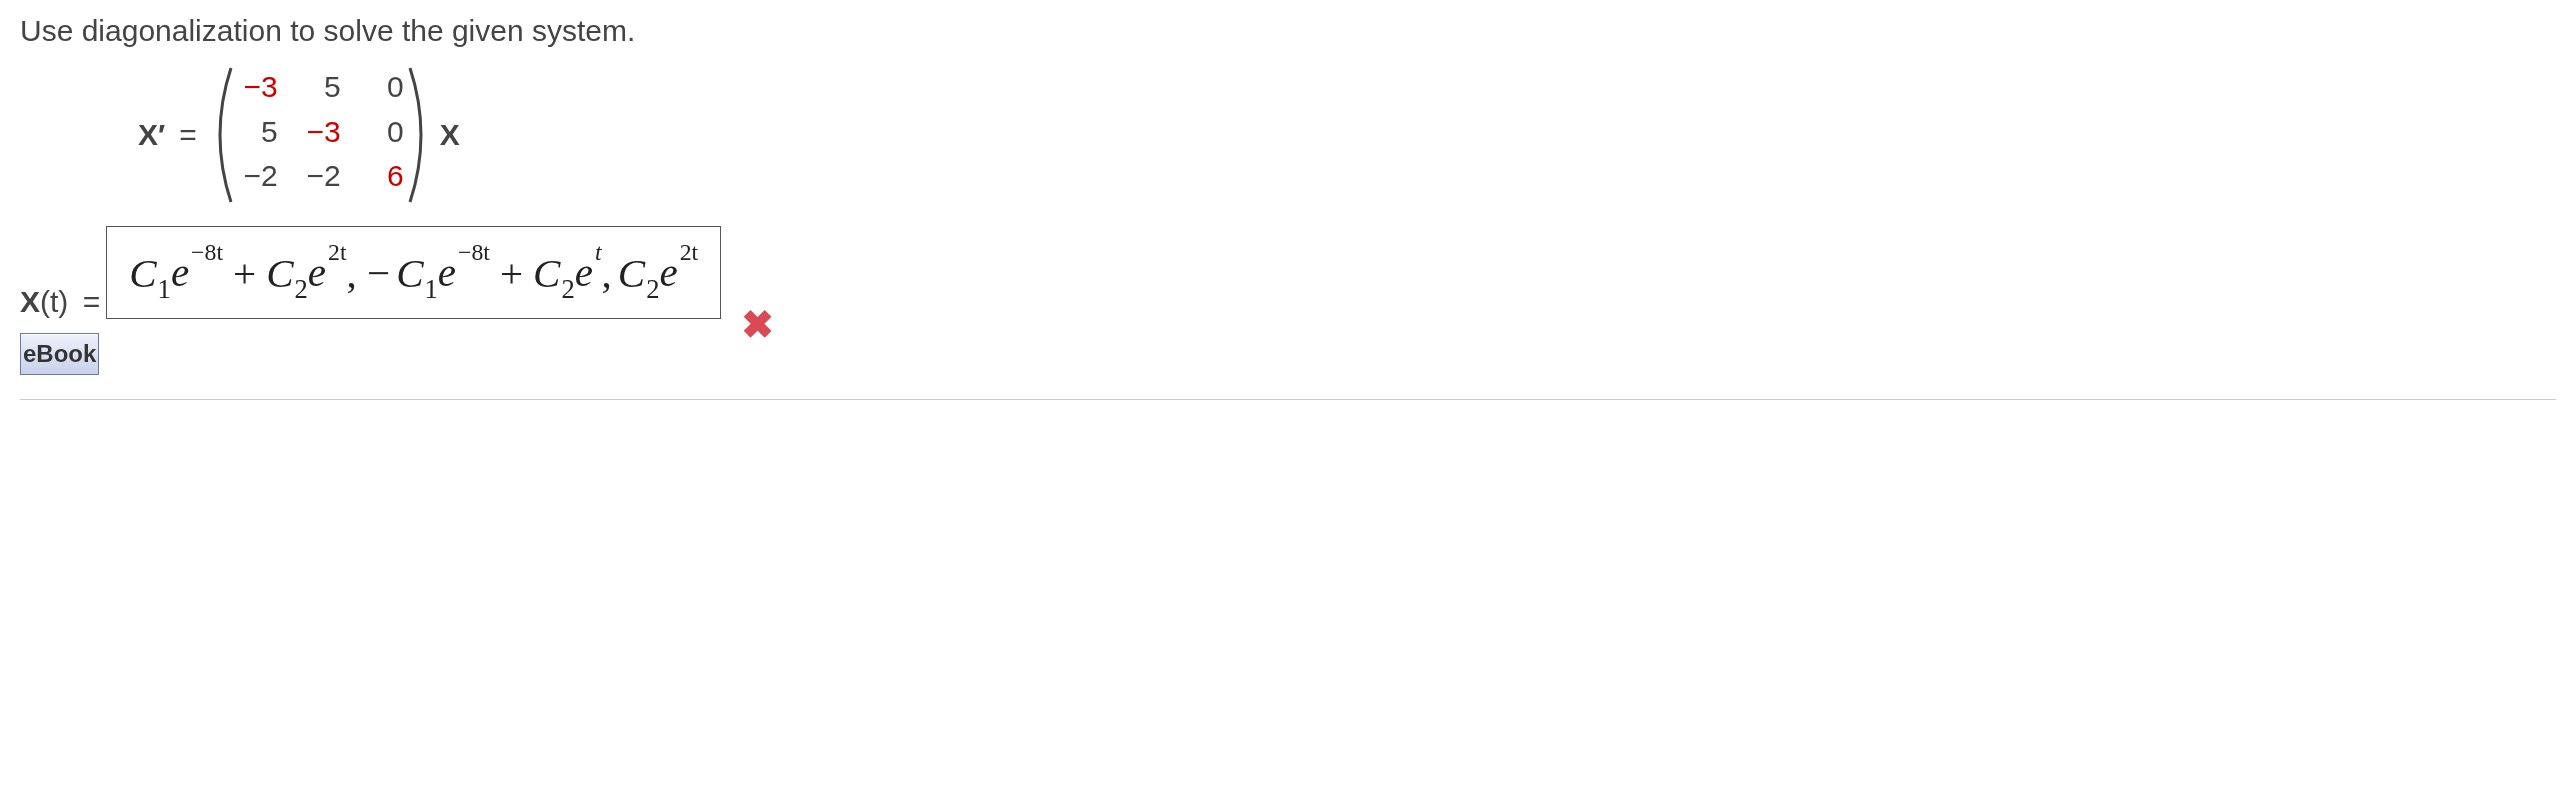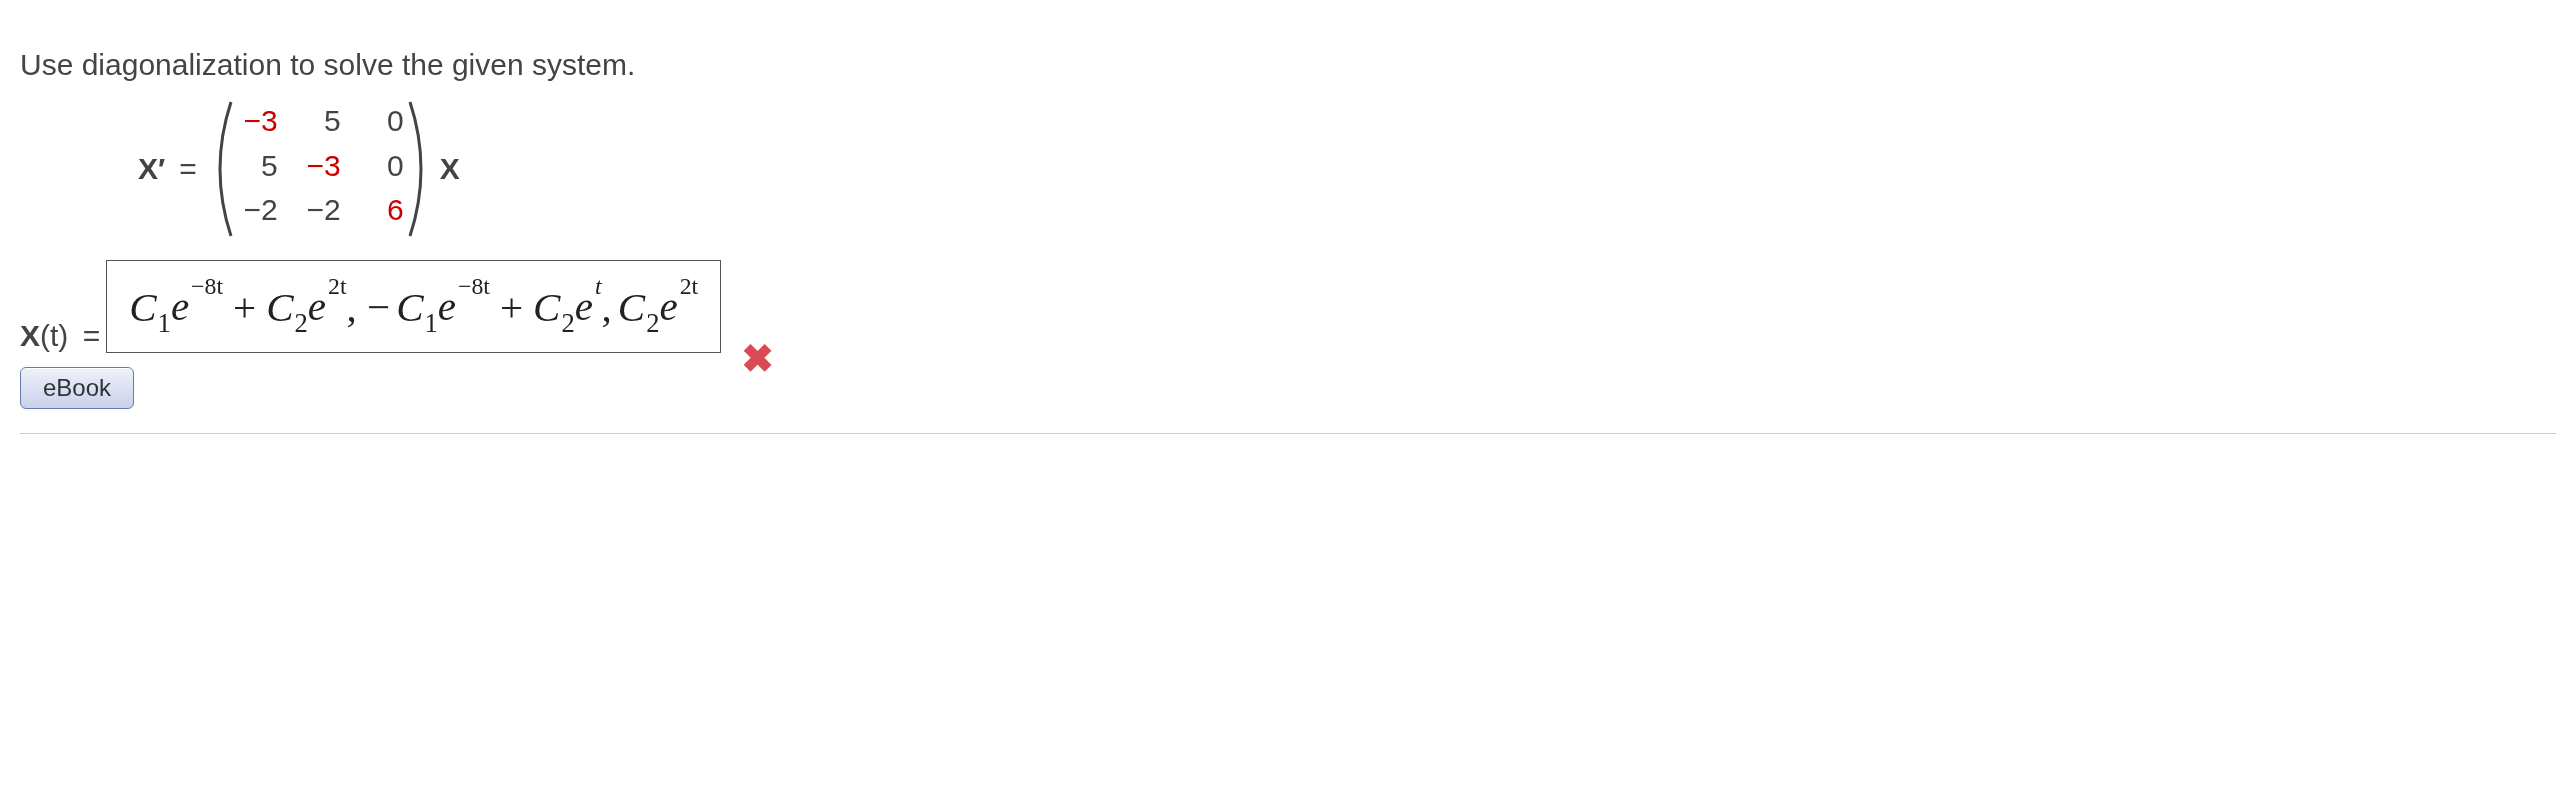--- a/index.html
+++ b/index.html
@@ -5,21 +5,20 @@
   body {
     margin: 0;
     padding: 14px 20px 0 20px;
     font-family: Verdana, Arial, sans-serif;
     font-size: 30px;
     color: #444;
     background: #fff;
   }
   .question-text {
     margin-bottom: 18px;
-    margin-top: 34px;
   }
   .system-row {
     display: flex;
     align-items: center;
     margin-left: 118px;
     margin-bottom: 22px;
     font-family: Verdana, Arial, sans-serif;
   }
   .lhs-label {
     font-weight: bold;
@@ -105,24 +104,24 @@
     font-weight: bold;
     font-size: 39px;
     color: #d94a55;
     margin-left: 6px;
     position: relative;
     top: 28px;
   }
   .ebook-btn {
     display: inline-block;
     border: 1px solid #6a7aa8;
-    border-radius: 6px;
+    border-radius: 0;
     background: linear-gradient(#eef1fa, #c9d2ea);
-    padding: 6px 22px;
-    font-weight: normal;
+    padding: 6px 2px;
+    font-weight: bold;
     font-size: 24px;
     color: #333;
     box-shadow: inset 0 1px 0 #fff;
     cursor: pointer;
   }
   hr.bottom {
     margin-top: 24px;
     border: none;
     border-top: 1px solid #ccc;
   }

